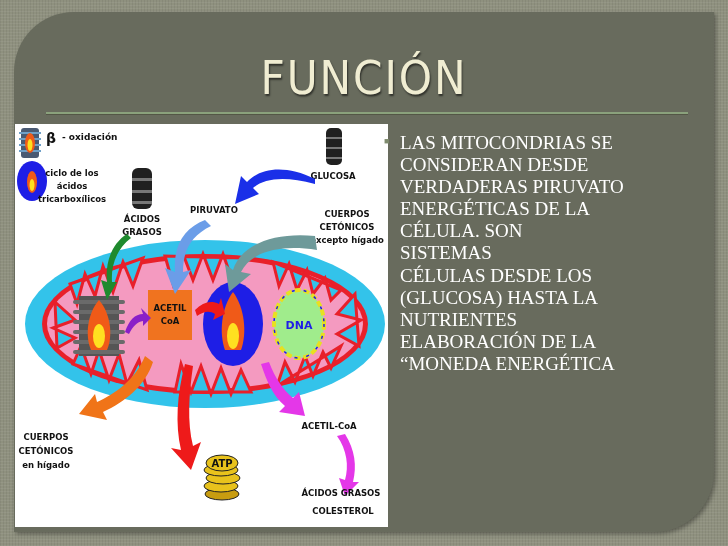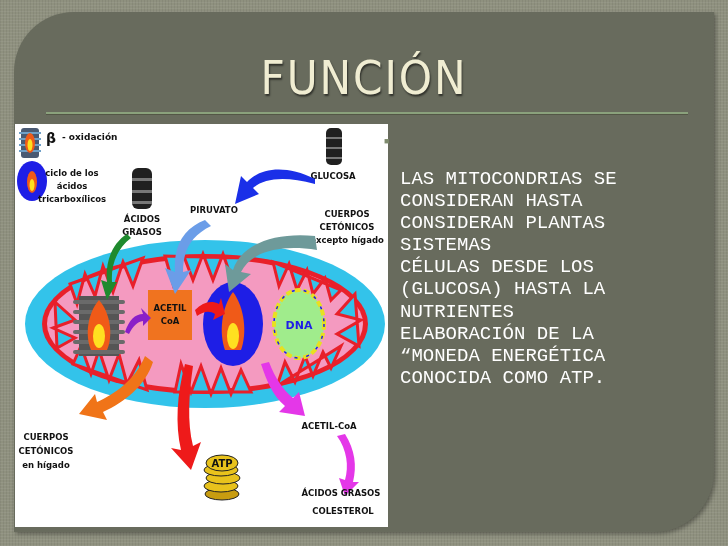--- a/index.html
+++ b/index.html
@@ -29,22 +29,21 @@
     background: #8aa17c; box-shadow: 0 1px 0 #535646;
   }
   .figure {
     position: absolute; left: 15px; top: 124px; width: 373px; height: 403px;
     background: #ffffff;
   }
   .figure svg { display: block; }
   .body-text {
     position: absolute; left: 400px; top: 132px; width: 300px;
     color: #ffffff; font-size: 19px; line-height: 22.1px;
-    font-family: Liberation Mono, monospace;
-    margin-top: 36px;
+    font-family: Liberation Serif, serif;
   }
   .bullet {
     position: absolute; left: 384px; top: 137px; width: 8px; height: 8px;
     color: #7f8b6e; font-size: 9px; line-height: 8px;
   }
   .lbl { font-family: "DejaVu Sans", sans-serif; font-weight: bold; fill: #111; }
 </style>
 </head>
 <body>
 
@@ -169,22 +168,23 @@
       <ellipse cx="206" cy="346" rx="17" ry="6" fill="#e8c21c" stroke="#222" stroke-width="1"></ellipse>
       <ellipse cx="207" cy="339" rx="16" ry="8" fill="#e8c21c" stroke="#222" stroke-width="1"></ellipse>
     </g>
     <text class="lbl" x="207" y="343" font-size="10" text-anchor="middle">ATP</text>
   </svg>
 </div>
 
 <div class="bullet">■</div>
 <div class="body-text">
   <div>LAS MITOCONDRIAS SE</div>
-  <div>CONSIDERAN HASTA</div>
-  <div>CONSIDERAN PLANTAS</div>
+  <div>CONSIDERAN DESDE</div>
+  <div>VERDADERAS PIRUVATO</div>
+  <div>ENERGÉTICAS DE LA</div>
+  <div>CÉLULA.  SON</div>
   <div>SISTEMAS</div>
   <div>CÉLULAS DESDE LOS</div>
   <div>(GLUCOSA) HASTA LA</div>
   <div>NUTRIENTES</div>
   <div>ELABORACIÓN DE LA</div>
   <div>“MONEDA ENERGÉTICA</div>
-  <div>CONOCIDA COMO ATP.</div>
 </div>
 
 </body></html>

